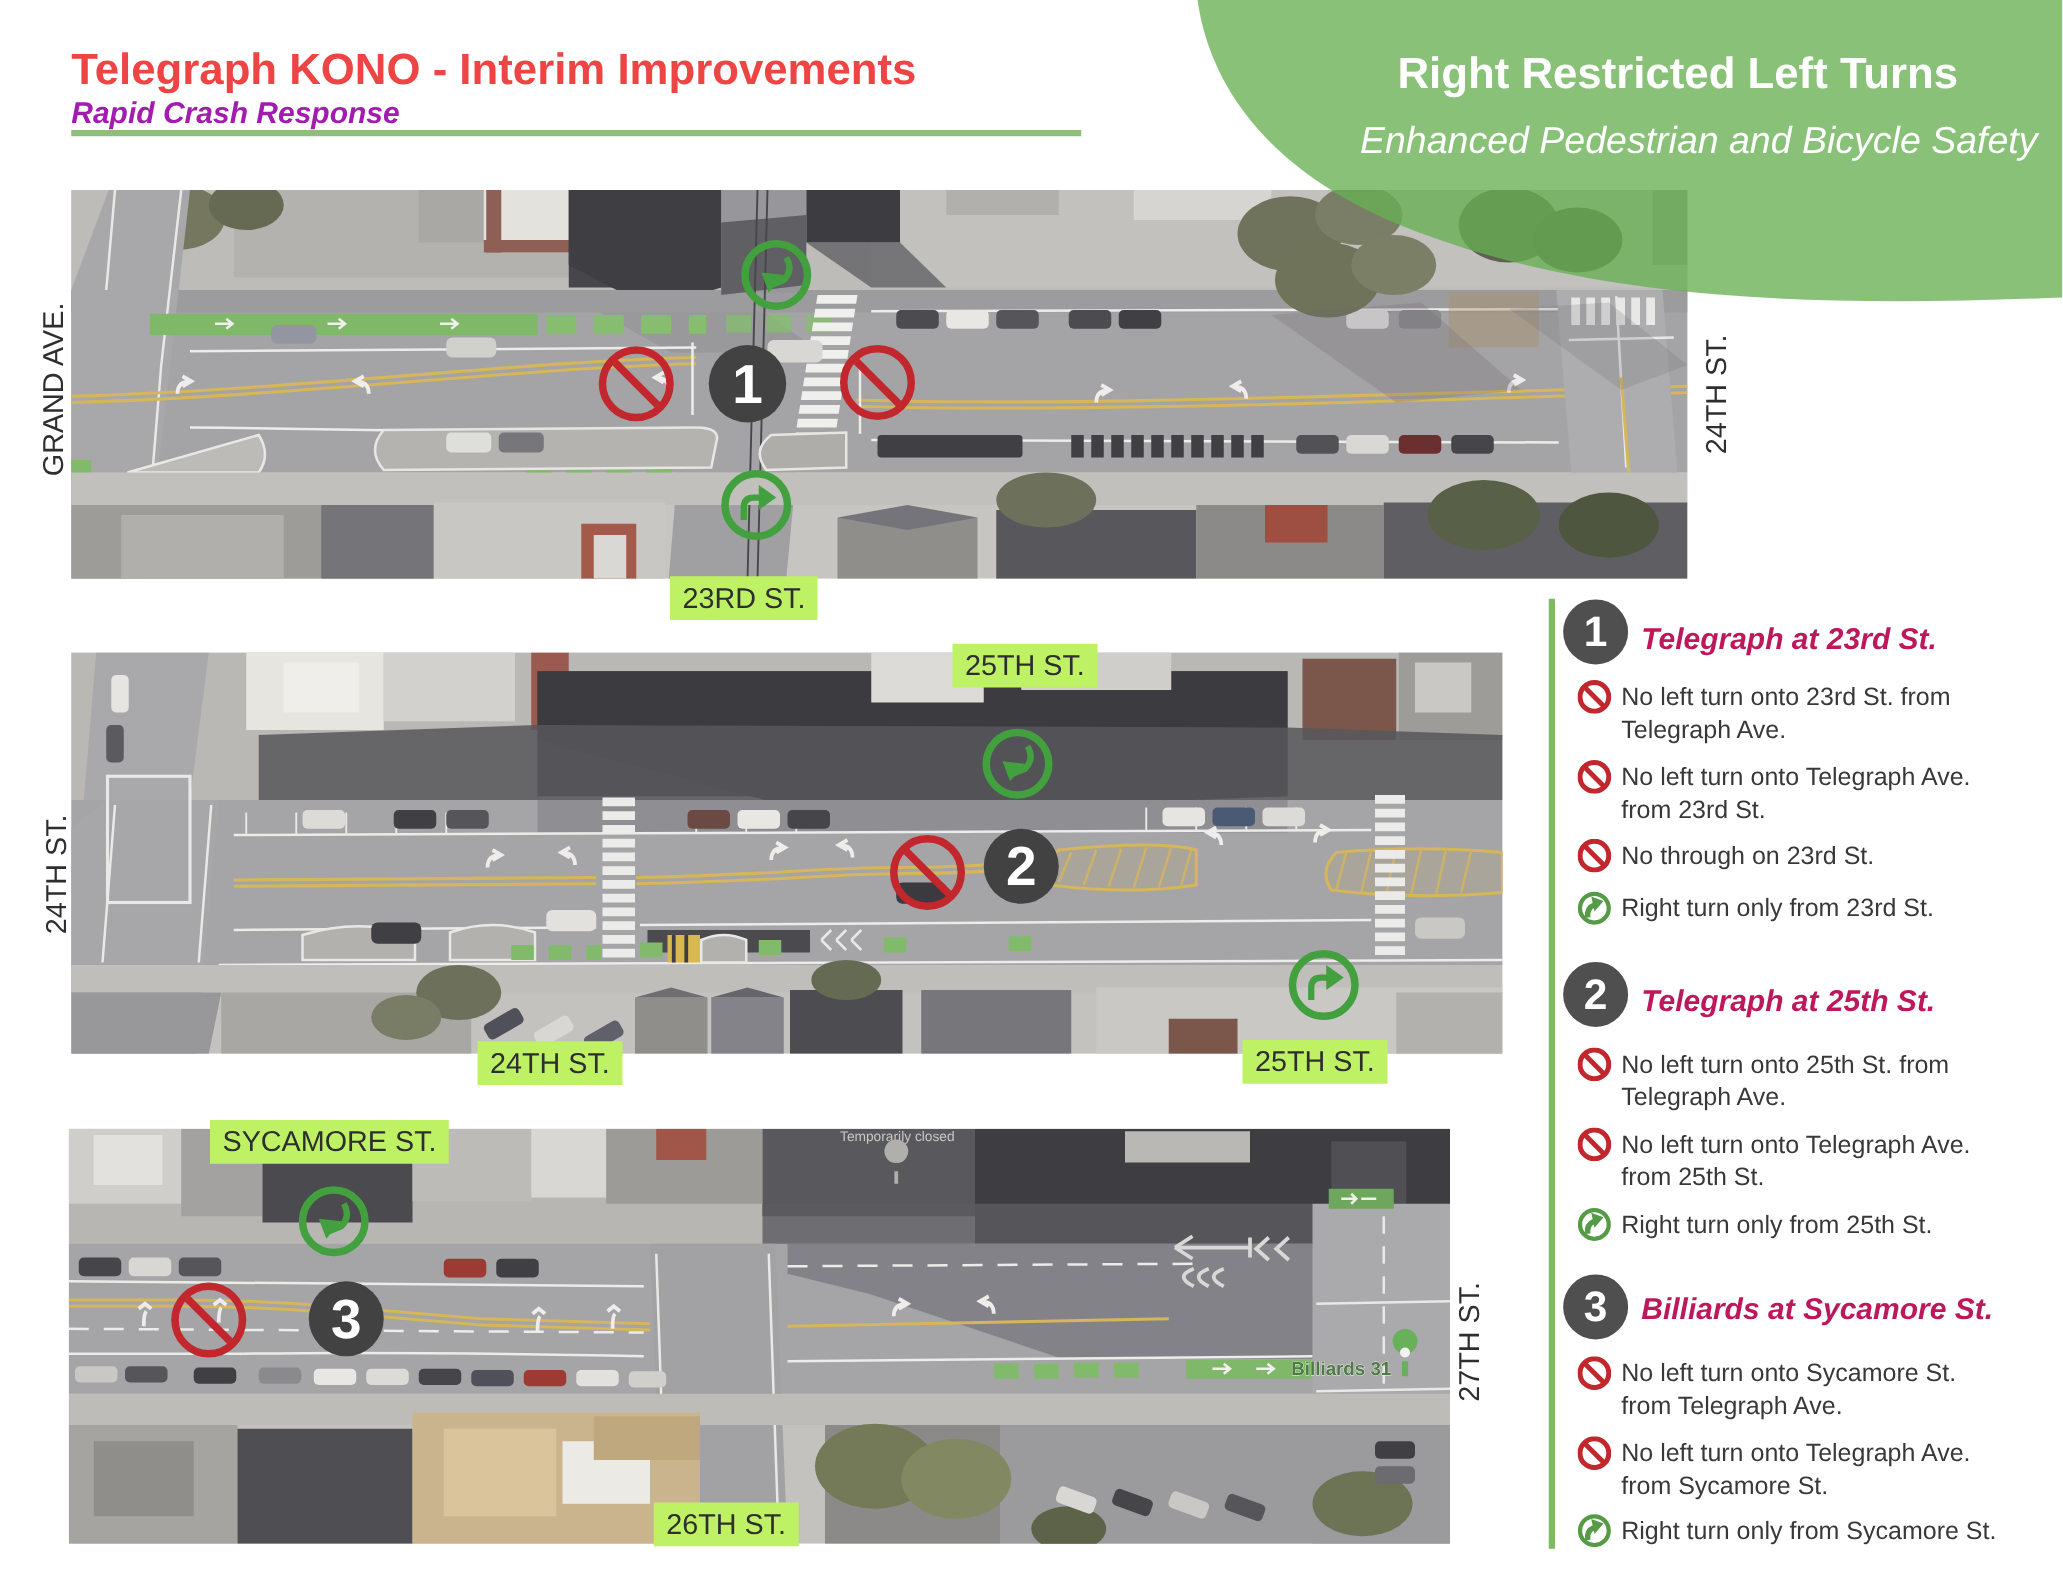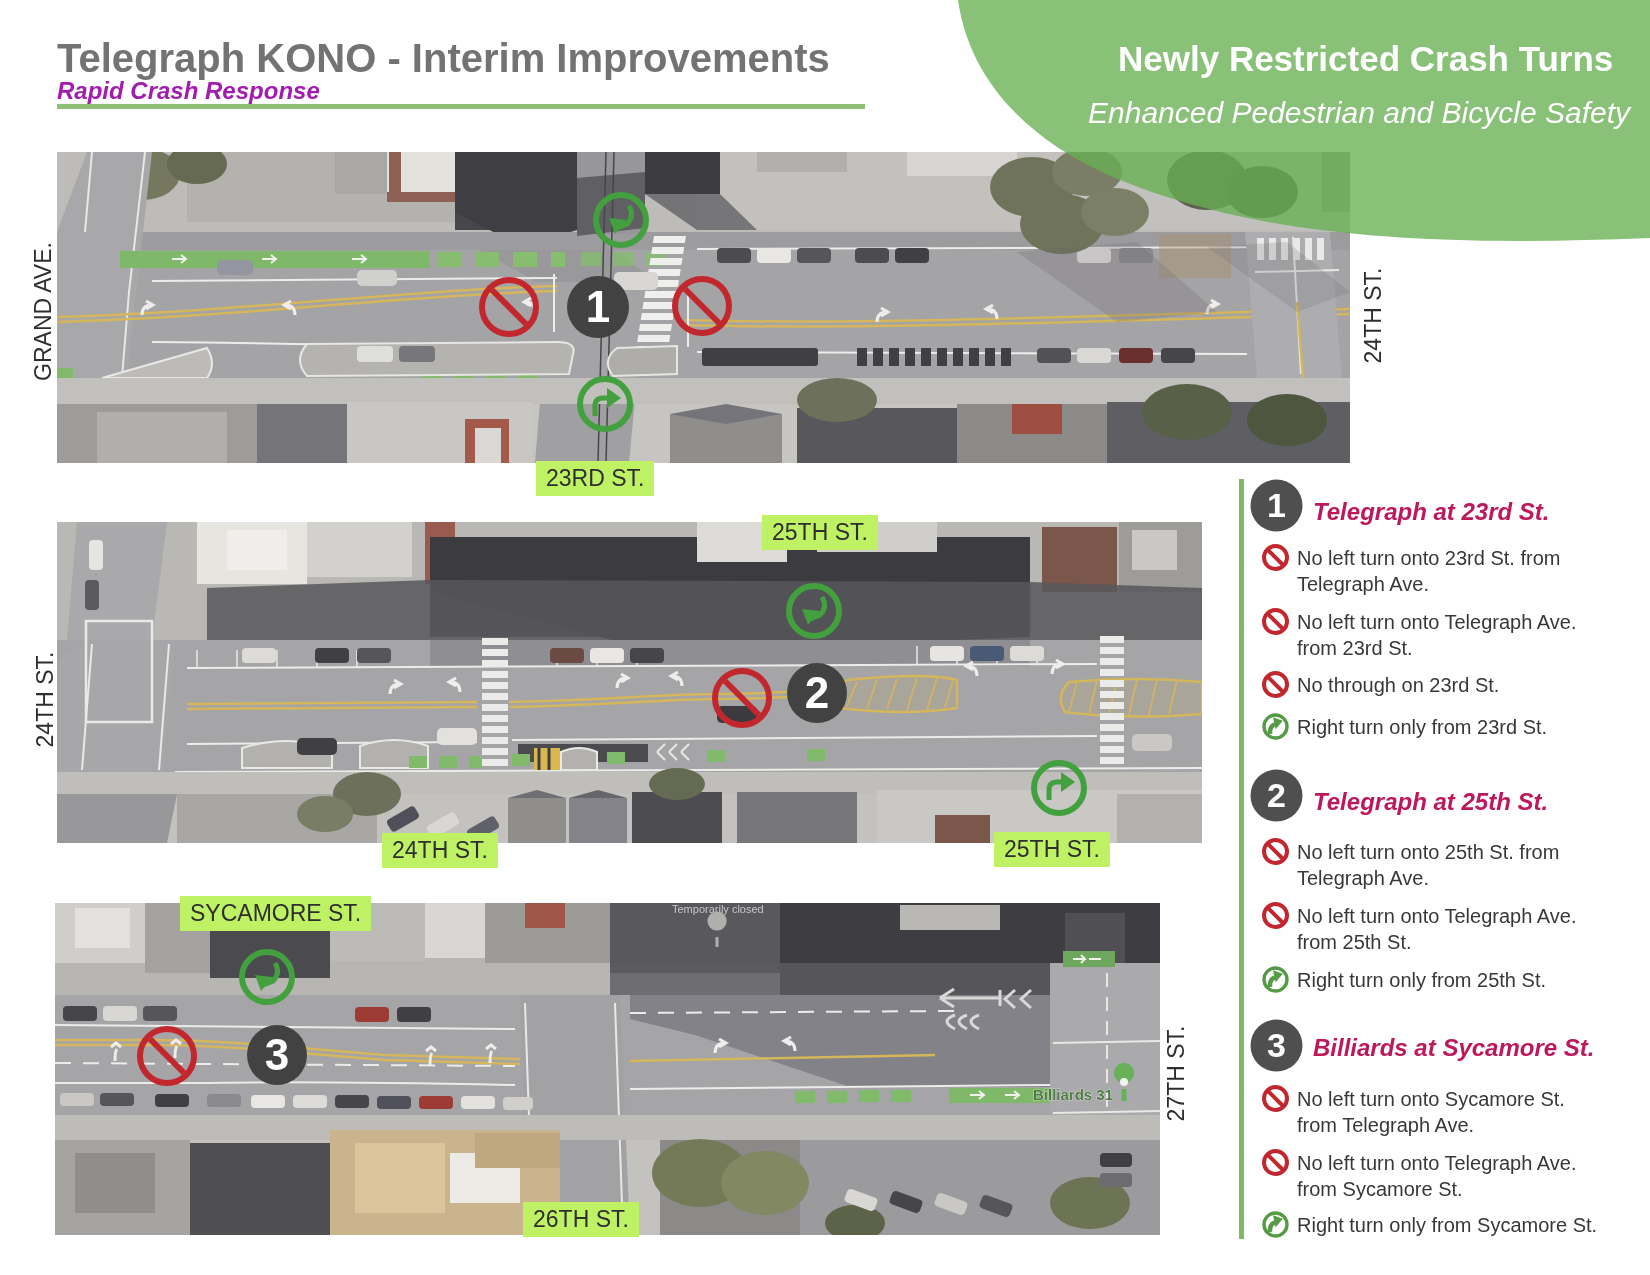--- a/index.html
+++ b/index.html
@@ -9,21 +9,21 @@
   .maplabel{position:absolute;background:#bef264;color:#2e2e2e;font-size:23px;
        padding:4px 10px;white-space:nowrap;}
   .vlabel{position:absolute;color:#2e2e2e;font-size:23px;white-space:nowrap;
        transform:rotate(-90deg);transform-origin:center center;}
   .btext{position:absolute;color:#383838;font-size:20px;line-height:26px;white-space:nowrap;}
   .btitle{position:absolute;color:#be185d;font-size:24px;font-weight:bold;font-style:italic;white-space:nowrap;}
 </style>
 </head>
 <body>
 
-<div class="abs" style="left:57px;top:36px;font-size:40px;font-weight:bold;color:#737373;letter-spacing:0px;">Telegraph KONO - Interim Improvements</div>
+<div class="abs" style="left:57px;top:36px;font-size:35px;font-weight:bold;color:#ef4444;letter-spacing:0px;">Telegraph KONO - Interim Improvements</div>
 
 <div class="abs" style="left:57px;top:77px;font-size:24px;font-weight:bold;font-style:italic;color:#a21caf;">Rapid Crash Response</div>
 
 <div class="abs" style="left:57px;top:104px;width:808px;height:5px;background:#8fbf77;"></div>
 
 <div class="abs" style="left:57px;top:152px;width:1293px;height:311px;">
 <svg width="1293" height="311" viewBox="0 0 1293 311" xmlns="http://www.w3.org/2000/svg">
   <rect x="0" y="0" width="1293" height="311" fill="#c6c5c2"></rect>
 
   <g>
@@ -647,39 +647,39 @@
     <circle cx="222" cy="152" r="30" fill="#424242"></circle>
     <text x="222" y="167" font-family="Liberation Sans" font-size="44" font-weight="bold" fill="#ffffff" text-anchor="middle">3</text>
   </g>
 </svg>
 </div>
 
 <svg class="abs" style="left:0;top:0;" width="1650" height="260" viewBox="0 0 1650 260" xmlns="http://www.w3.org/2000/svg">
   <path d="M 958,0 C 968,70 1015,135 1115,178 C 1260,238 1430,247 1650,238 L 1650,0 Z" fill="rgba(104,176,83,0.78)"></path>
 </svg>
 
-<div class="abs" style="left:1118px;top:39px;font-size:35px;font-weight:bold;color:#ffffff;">Newly Restricted Crash Turns</div>
+<div class="abs" style="left:1118px;top:39px;font-size:35px;font-weight:bold;color:#ffffff;">Right Restricted Left Turns</div>
 
 <div class="abs" style="left:1088px;top:78px;font-size:30px;font-style:italic;font-weight:normal;color:#ffffff;margin-top:18px;">Enhanced Pedestrian and Bicycle Safety</div>
 
 <div class="vlabel" style="left:-32px;top:298px;width:150px;text-align:center;">GRAND AVE.</div>
 
 <div class="vlabel" style="left:1308px;top:302px;width:130px;text-align:center;">24TH ST.</div>
 
 <div class="maplabel" style="left:536px;top:461px;">23RD ST.</div>
 
 <div class="maplabel" style="left:762px;top:515px;">25TH ST.</div>
 
 <div class="vlabel" style="left:-20px;top:686px;width:130px;text-align:center;">24TH ST.</div>
 
 <div class="maplabel" style="left:382px;top:833px;">24TH ST.</div>
 
 <div class="maplabel" style="left:994px;top:832px;">25TH ST.</div>
 
-<div class="maplabel" style="left:180px;top:896px;text-align:right;">SYCAMORE ST.</div>
+<div class="maplabel" style="left:168px;top:896px;text-align:right;">SYCAMORE ST.</div>
 
 <div class="vlabel" style="left:1111px;top:1060px;width:130px;text-align:center;">27TH ST.</div>
 
 <div class="maplabel" style="left:523px;top:1202px;">26TH ST.</div>
 
 <div class="abs" style="left:1239px;top:479px;width:5px;height:760px;background:#7cba66;"></div>
 
 <svg class="abs" style="left:1250px;top:479px;" width="53" height="53">
     <circle cx="26.5" cy="26.5" r="26" fill="#4f4f4f"></circle>
     <text x="26.5" y="38" font-family="Liberation Sans" font-size="34" font-weight="bold" fill="#fff" text-anchor="middle">1</text>

